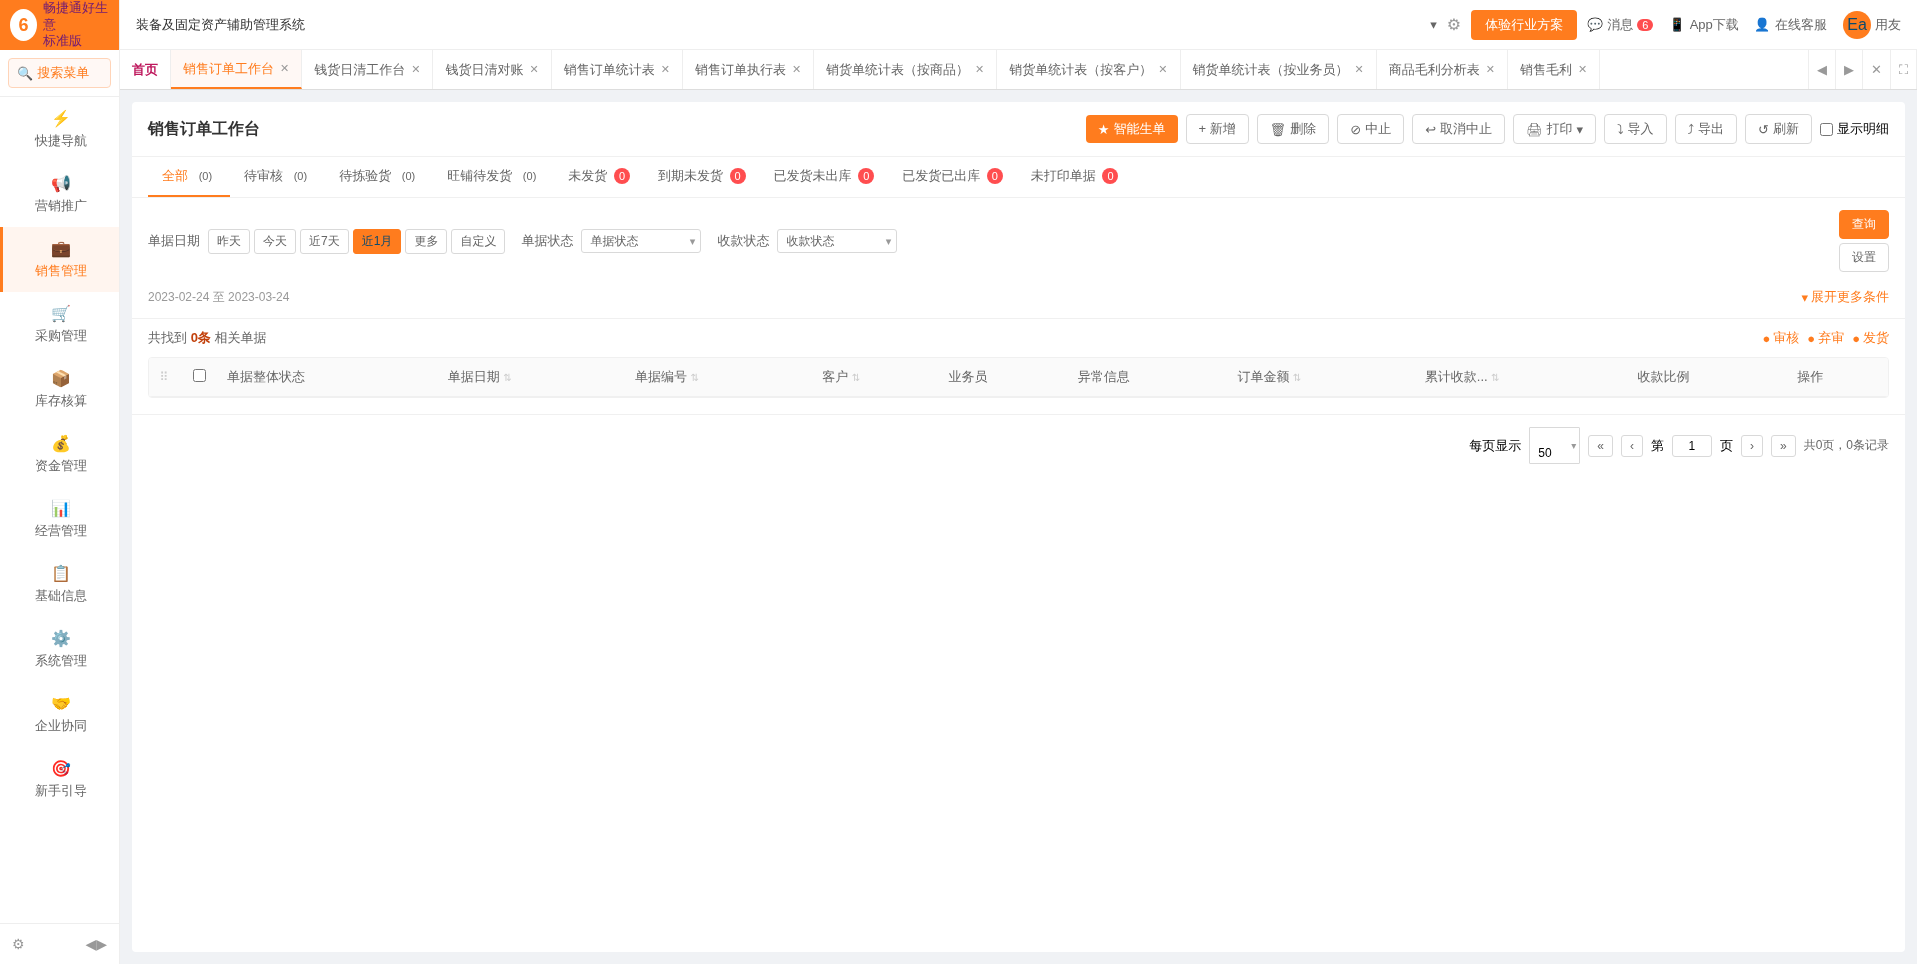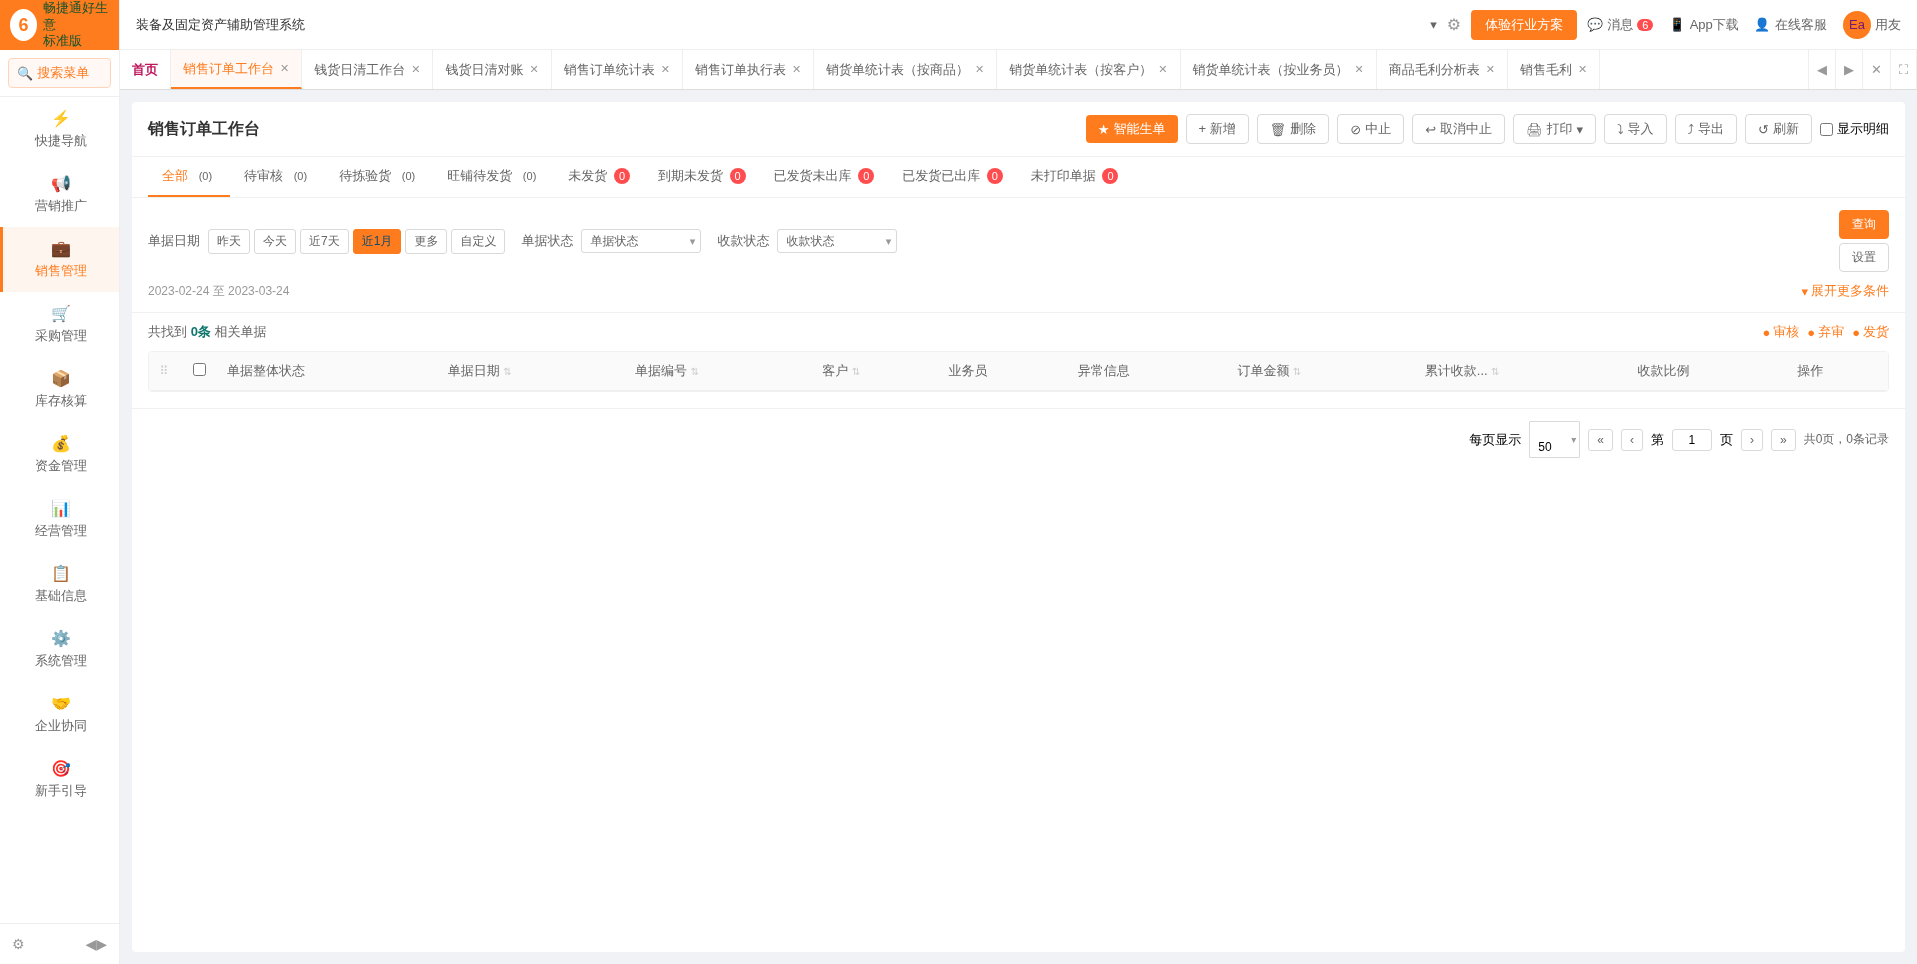--- a/index.html
+++ b/index.html
@@ -2,42 +2,42 @@
 <html><head>
   <meta charset="utf-8">
   <style>
     * { box-sizing: border-box; margin: 0; padding: 0; font-family: 'Microsoft YaHei', Arial, sans-serif; font-size: 13px; }
     body { display: flex; height: 964px; overflow: hidden; background: #f5f5f5; }
 
     
     .sidebar { width: 120px; background: #fff; display: flex; flex-direction: column; border-right: 1px solid #eee; flex-shrink: 0; }
     .sidebar-logo { background: #ff7c1e; height: 50px; display: flex; align-items: center; padding: 0 10px; gap: 6px; }
     .sidebar-logo-icon { width: 32px; height: 32px; background: #fff; border-radius: 50%; display: flex; align-items: center; justify-content: center; color: #ff7c1e; font-size: 18px; font-weight: bold; }
-    .sidebar-logo-text { color: #14532d; font-size: 12px; line-height: 1.3; }
+    .sidebar-logo-text { color: #701a75; font-size: 12px; line-height: 1.3; }
     .sidebar-search { padding: 8px; border-bottom: 1px solid #eee; }
     .sidebar-search-btn { width: 100%; background: #fff8f5; border: 1px solid #ffd4b8; border-radius: 4px; padding: 5px 8px; color: #ff7c1e; cursor: pointer; display: flex; align-items: center; gap: 4px; font-size: 12px; }
     .sidebar-nav-item { padding: 12px 8px; display: flex; flex-direction: column; align-items: center; gap: 4px; cursor: pointer; color: #666; font-size: 12px; border-left: 3px solid transparent; }
     .sidebar-nav-item.active { background: #fff5ef; color: #ff7c1e; border-left: 3px solid #ff7c1e; }
     .sidebar-nav-icon { font-size: 16px; }
     .sidebar-bottom { margin-top: auto; border-top: 1px solid #eee; padding: 8px; display: flex; justify-content: space-between; }
     .sidebar-bottom-btn { color: #999; cursor: pointer; font-size: 14px; padding: 4px; }
 
     
     .main { flex: 1; display: flex; flex-direction: column; overflow: hidden; }
 
     
     .topbar { height: 50px; background: #fff; border-bottom: 1px solid #eee; display: flex; align-items: center; padding: 0 16px; gap: 10px; }
     .topbar-title { flex: 1; color: #333; font-size: 13px; }
     .topbar-dropdown { display: flex; align-items: center; gap: 4px; cursor: pointer; color: #666; }
     .topbar-settings { color: #999; cursor: pointer; font-size: 16px; }
     .topbar-trial-btn { background: #ff7c1e; color: #fff; border: none; border-radius: 4px; padding: 6px 14px; cursor: pointer; font-size: 13px; }
     .topbar-right { display: flex; align-items: center; gap: 16px; margin-left: auto; }
     .topbar-right-item { display: flex; align-items: center; gap: 4px; color: #666; cursor: pointer; font-size: 12px; }
     .badge { background: #ff4d4f; color: #fff; border-radius: 10px; padding: 0 5px; font-size: 11px; min-width: 16px; text-align: center; }
-    .topbar-avatar { width: 28px; height: 28px; background: #ff7c1e; border-radius: 50%; display: flex; align-items: center; justify-content: center; color: #701a75; font-size: 13px; }
+    .topbar-avatar { width: 28px; height: 28px; background: #ff7c1e; border-radius: 50%; display: flex; align-items: center; justify-content: center; color: #0c4a6e; font-size: 16px; }
 
     
     .tabbar { height: 40px; background: #fff; border-bottom: 1px solid #ddd; display: flex; align-items: stretch; overflow: hidden; }
     .tab-item { display: flex; align-items: center; padding: 0 12px; gap: 6px; cursor: pointer; color: #666; border-right: 1px solid #eee; white-space: nowrap; font-size: 12px; flex-shrink: 0; }
     .tab-item.active { background: #fff8f5; color: #ff7c1e; border-bottom: 2px solid #ff7c1e; }
     .tab-item.home { color: #be185d; font-weight: bold; }
     .tab-close { font-size: 11px; color: #999; cursor: pointer; }
     .tab-arrows { display: flex; align-items: center; margin-left: auto; border-left: 1px solid #eee; }
     .tab-arrow-btn { padding: 0 8px; height: 100%; display: flex; align-items: center; cursor: pointer; color: #999; border-right: 1px solid #eee; }
 
@@ -368,34 +368,34 @@
               <select class="filter-select">
                 <option>收款状态</option>
               </select>
             </div>
           </div>
           <div style="margin-left:auto;display:flex;flex-direction:column;gap:4px;align-items:flex-end;">
             <button class="btn btn-primary">查询</button>
             <button class="btn">设置</button>
           </div>
         </div>
-        <div class="filter-row" style="margin-top:10px;">
+        <div class="filter-row" style="margin-top:16px;">
           <span class="date-range">2023-02-24 至 2023-03-24</span>
           <div class="expand-btn">
             <span>▾</span>
             <span>展开更多条件</span>
           </div>
         </div>
       </div>
 
       <div class="table-area">
         <div class="table-summary">
           <span>
             <span>共找到</span>
-            <span style="color:#0f766e;font-weight:bold;">0条</span>
+            <span style="color:#c2410c;font-weight:bold;">0条</span>
             <span>相关单据</span>
           </span>
           <div class="table-summary-actions">
             <span class="table-action-link">
               <span style="color:#ff7c1e;">●</span>
               <span>审核</span>
             </span>
             <span class="table-action-link">
               <span style="color:#ff7c1e;">●</span>
               <span>弃审</span>

